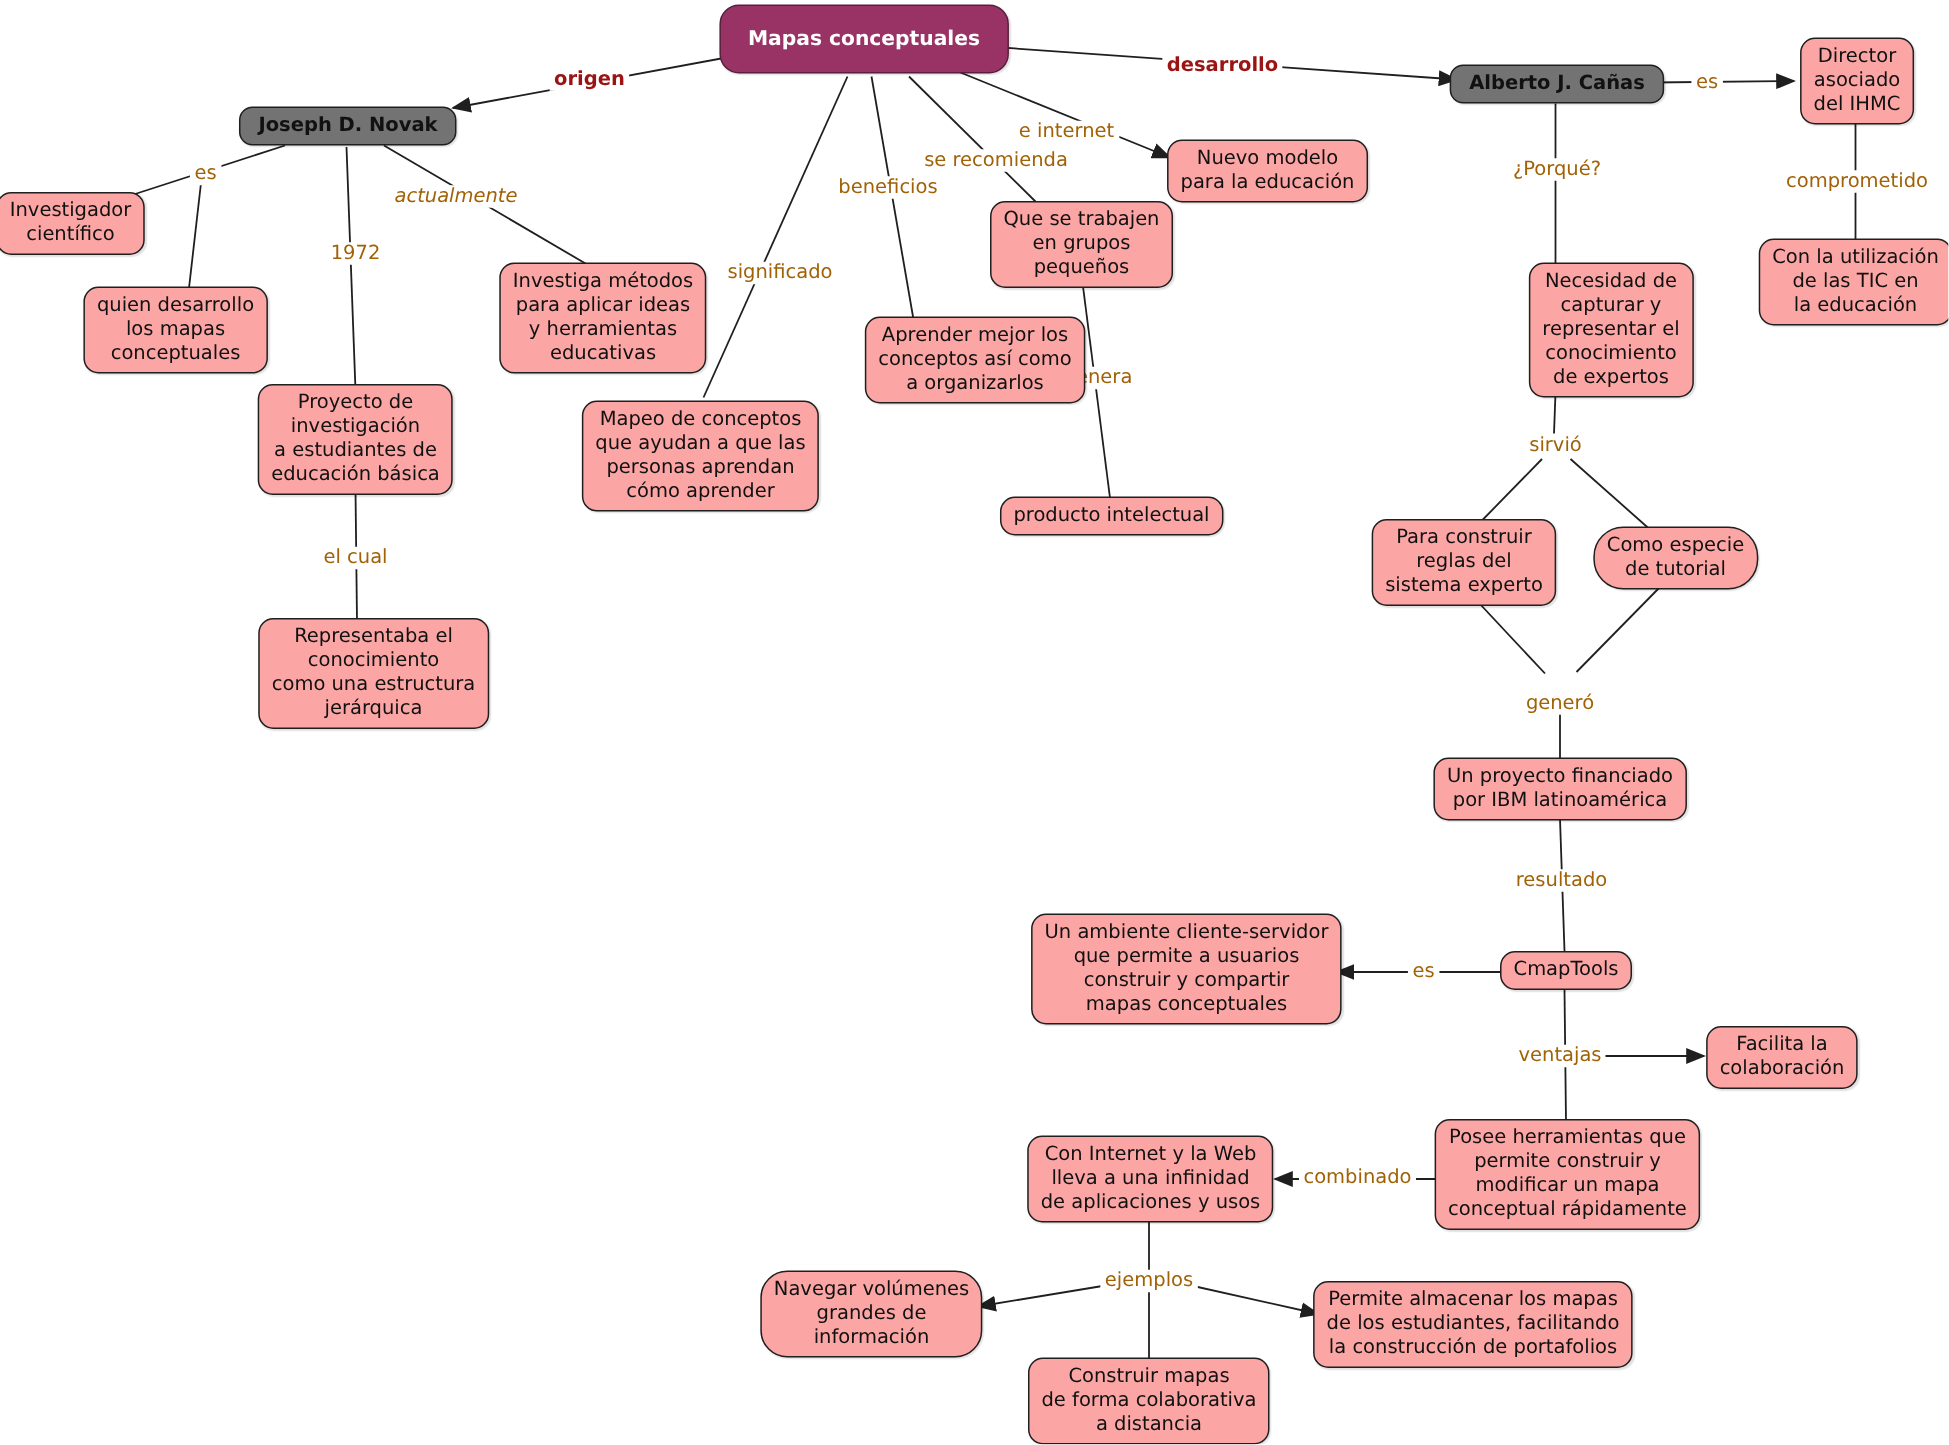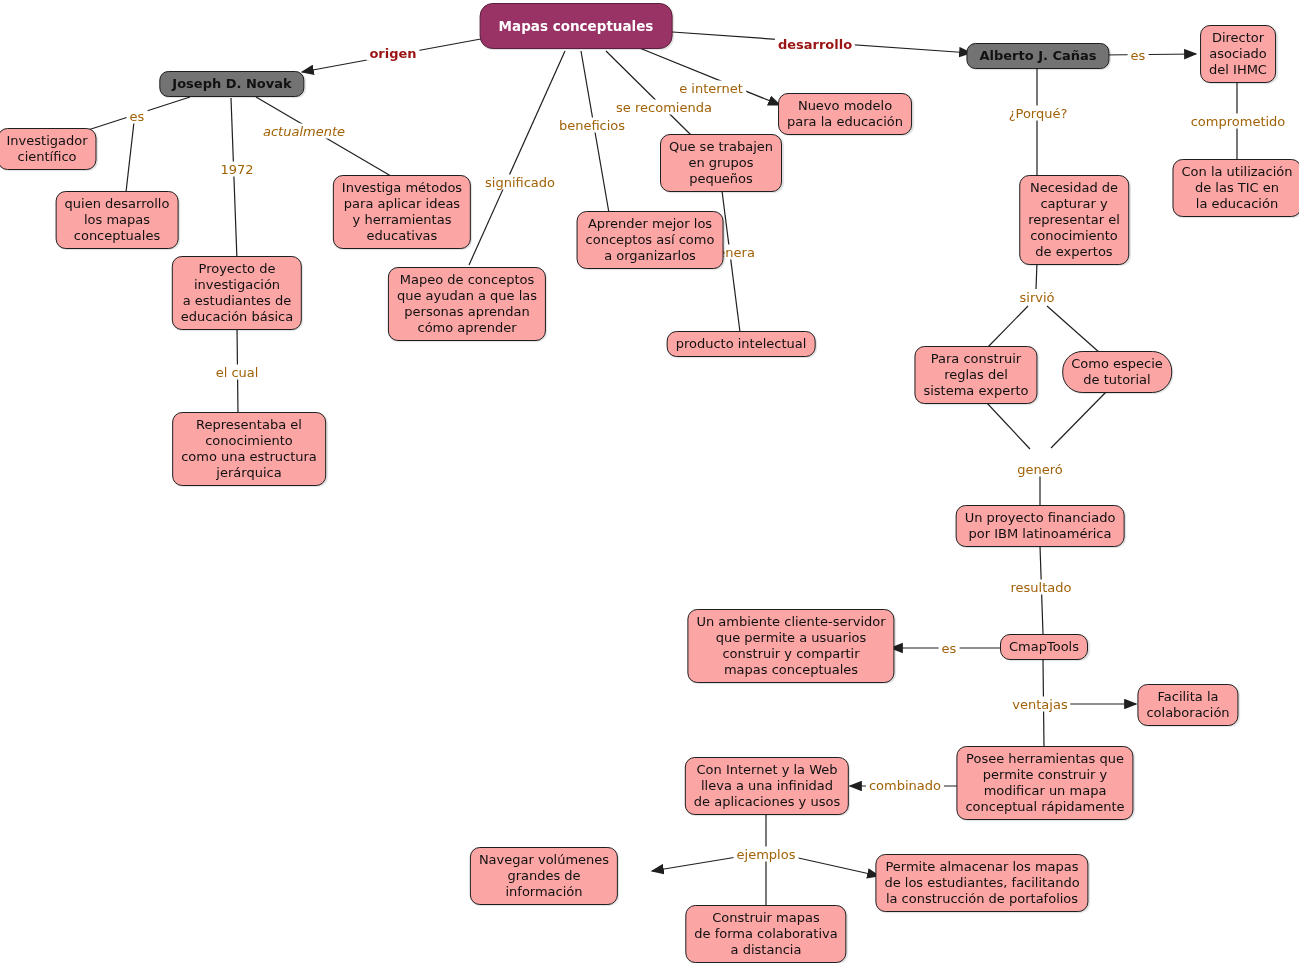--- a/index.html
+++ b/index.html
@@ -154,21 +154,21 @@
   <div class="node" style="left:1044px;top:647px;">CmapTools</div>
   <div class="node" style="left:1188px;top:705px;">Facilita la
 colaboración</div>
   <div class="node" style="left:1045px;top:783px;">Posee herramientas que
 permite construir y
 modificar un mapa
 conceptual rápidamente</div>
   <div class="node" style="left:767px;top:786px;">Con Internet y la Web
 lleva a una infinidad
 de aplicaciones y usos</div>
-  <div class="node" style="left:544px;top:876px;">Navegar volúmenes
+  <div class="node" style="left:581px;top:876px;border-radius:18px;">Navegar volúmenes
 grandes de
 información</div>
   <div class="node" style="left:766px;top:934px;">Construir mapas
 de forma colaborativa
 a distancia</div>
   <div class="node" style="left:982px;top:883px;">Permite almacenar los mapas
 de los estudiantes, facilitando
 la construcción de portafolios</div>
 
 </div>

